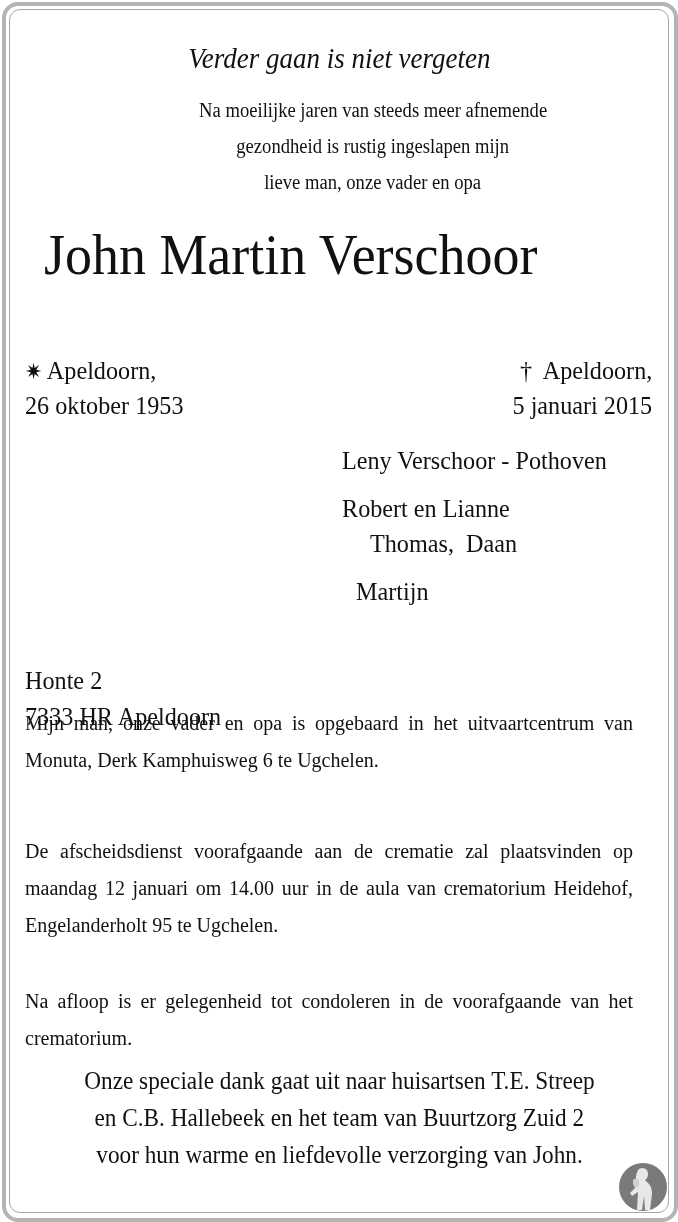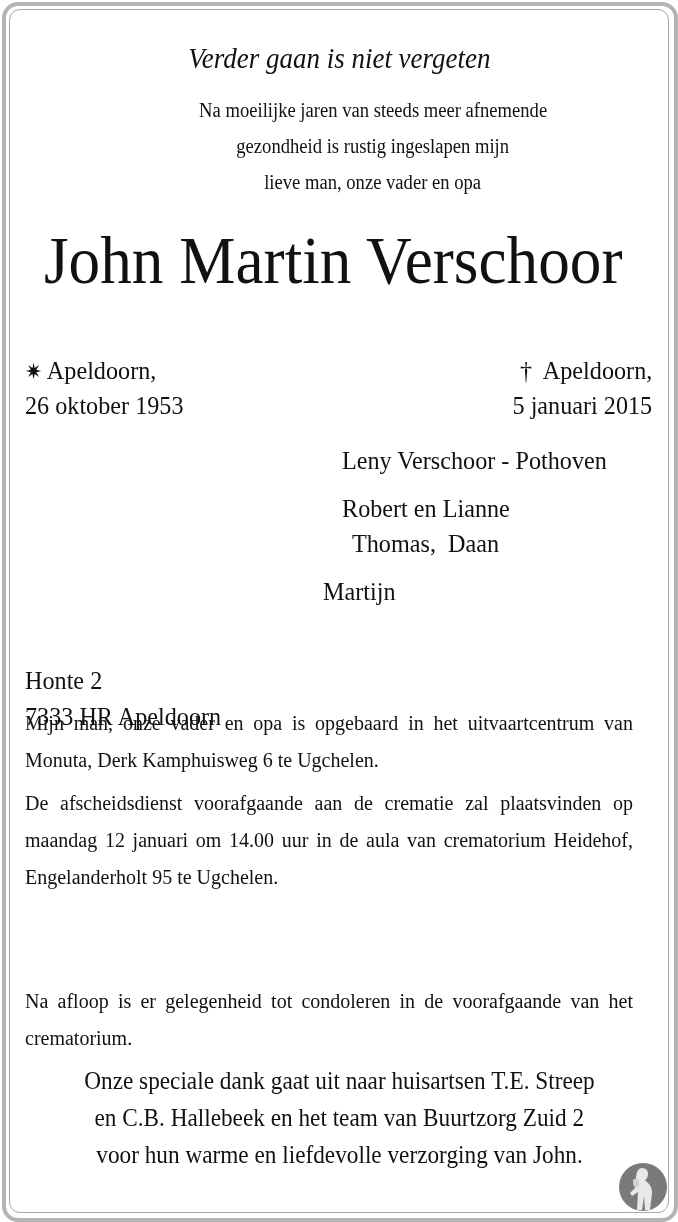--- a/index.html
+++ b/index.html
@@ -9,21 +9,21 @@
                  border: 4px solid #b4b4b4; border-radius: 16px; }
   .frame-inner { position: absolute; left: 9px; top: 9px; width: 658px; height: 1202px;
                  border: 1.5px solid #a8a8a8; border-radius: 11px; }
   .line { position: absolute; white-space: nowrap; line-height: 1; }
   .center { left: 0; width: 678px; text-align: center; }
   .cond { display: inline-block; transform: scaleX(0.93); transform-origin: center; }
   .condL { display: inline-block; transform: scaleX(0.93); transform-origin: left; }
   .condR { display: inline-block; transform: scaleX(0.93); transform-origin: right; }
   .motto { top: 44px; font-size: 29px; font-style: italic; }
   .intro { font-size: 20px; margin-left: 34px; }
-  .name { top: 226px; left: 44px; font-size: 68px; }
+  .name { top: 226px; left: 44px; font-size: 58px; }
   .sm { font-size: 26px; margin-top: 48px; }
   .just { position: absolute; left: 24px; width: 610px; font-size: 20px; line-height: 37px;
           text-align: justify; text-align-last: left; }
   .thanks { font-size: 25px; }
   .logo { position: absolute; left: 618px; top: 1162px; width: 50px; height: 50px; }
 </style>
 </head>
 <body>
 
 <div class="frame-outer"></div>
@@ -48,28 +48,28 @@
 <div class="line sm" style="top:310px; right:26px; ">
   <span class="condR">
     <span>†</span>&nbsp;
     <span>Apeldoorn,</span>
   </span>
 </div>
 <div class="line sm" style="top:345px; right:26px; text-align:left"><span class="condR">5 januari 2015</span></div>
 
 <div class="line sm" style="top:400px; left:342px"><span class="condL">Leny Verschoor - Pothoven</span></div>
 <div class="line sm" style="top:448px; left:342px"><span class="condL">Robert en Lianne</span></div>
-<div class="line sm" style="top:483px; left:352px; white-space:pre"><span class="condL" style="white-space:pre">Thomas,  Daan</span></div>
-<div class="line sm" style="top:531px; left:323px"><span class="condL">Martijn</span></div>
+<div class="line sm" style="top:483px; left:370px; white-space:pre"><span class="condL" style="white-space:pre">Thomas,  Daan</span></div>
+<div class="line sm" style="top:531px; left:356px"><span class="condL">Martijn</span></div>
 
 <div class="line sm" style="top:620px; left:25px"><span class="condL">Honte 2</span></div>
 <div class="line sm" style="top:656px; left:25px"><span class="condL">7333 HR Apeldoorn</span></div>
 
 <div class="just" style="top:705px; left:25px; width:608px"><span>Mijn man, onze vader en opa is opgebaard in het uitvaartcentrum van Monuta, Derk Kamphuisweg 6 te Ugchelen.</span></div>
-<div class="just" style="top:785px; left:25px; width:608px"><span>De afscheidsdienst voorafgaande aan de crematie zal plaatsvinden op maandag 12 januari om 14.00 uur in de aula van crematorium Heidehof, Engelanderholt 95 te Ugchelen.</span></div>
+<div class="just" style="top:833px; left:25px; width:608px"><span>De afscheidsdienst voorafgaande aan de crematie zal plaatsvinden op maandag 12 januari om 14.00 uur in de aula van crematorium Heidehof, Engelanderholt 95 te Ugchelen.</span></div>
 <div class="just" style="top:983px; left:25px; width:608px"><span>Na afloop is er gelegenheid tot condoleren in de voorafgaande van het crematorium.</span></div>
 
 <div class="line center thanks" style="top:1068px"><span class="cond">Onze speciale dank gaat uit naar huisartsen T.E. Streep</span></div>
 <div class="line center thanks" style="top:1105px"><span class="cond">en C.B. Hallebeek en het team van Buurtzorg Zuid 2</span></div>
 <div class="line center thanks" style="top:1142px"><span class="cond">voor hun warme en liefdevolle verzorging van John.</span></div>
 
 <div class="logo">
   <svg width="50" height="50" viewBox="0 0 50 50">
     <circle cx="25" cy="25" r="24" fill="#7a7a7a"></circle>
     <path d="M24 6 q6 0 6 6 q0 4 -3 6 l4 4 q3 3 3 10 l-2 16 h-5 l-1 -14 l-2 14 h-5 l1 -18 l-6 4 l-2 -3 l8 -8 q-3 -3 -2 -8 q1 -9 6 -9z" fill="#e8e8e8"></path>

